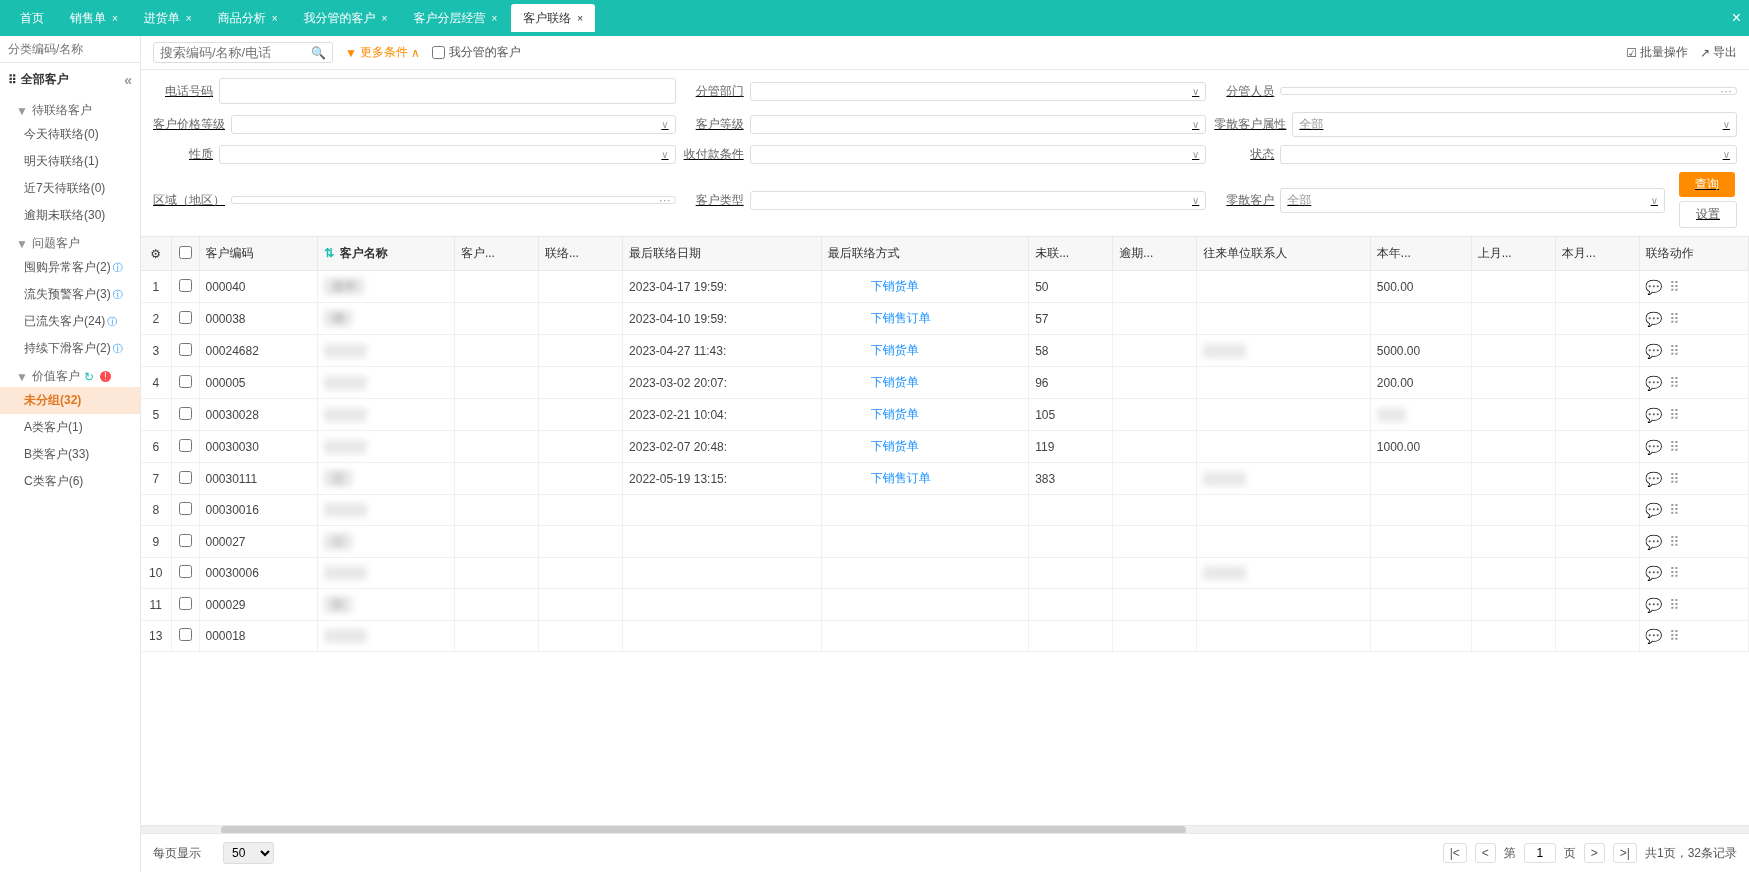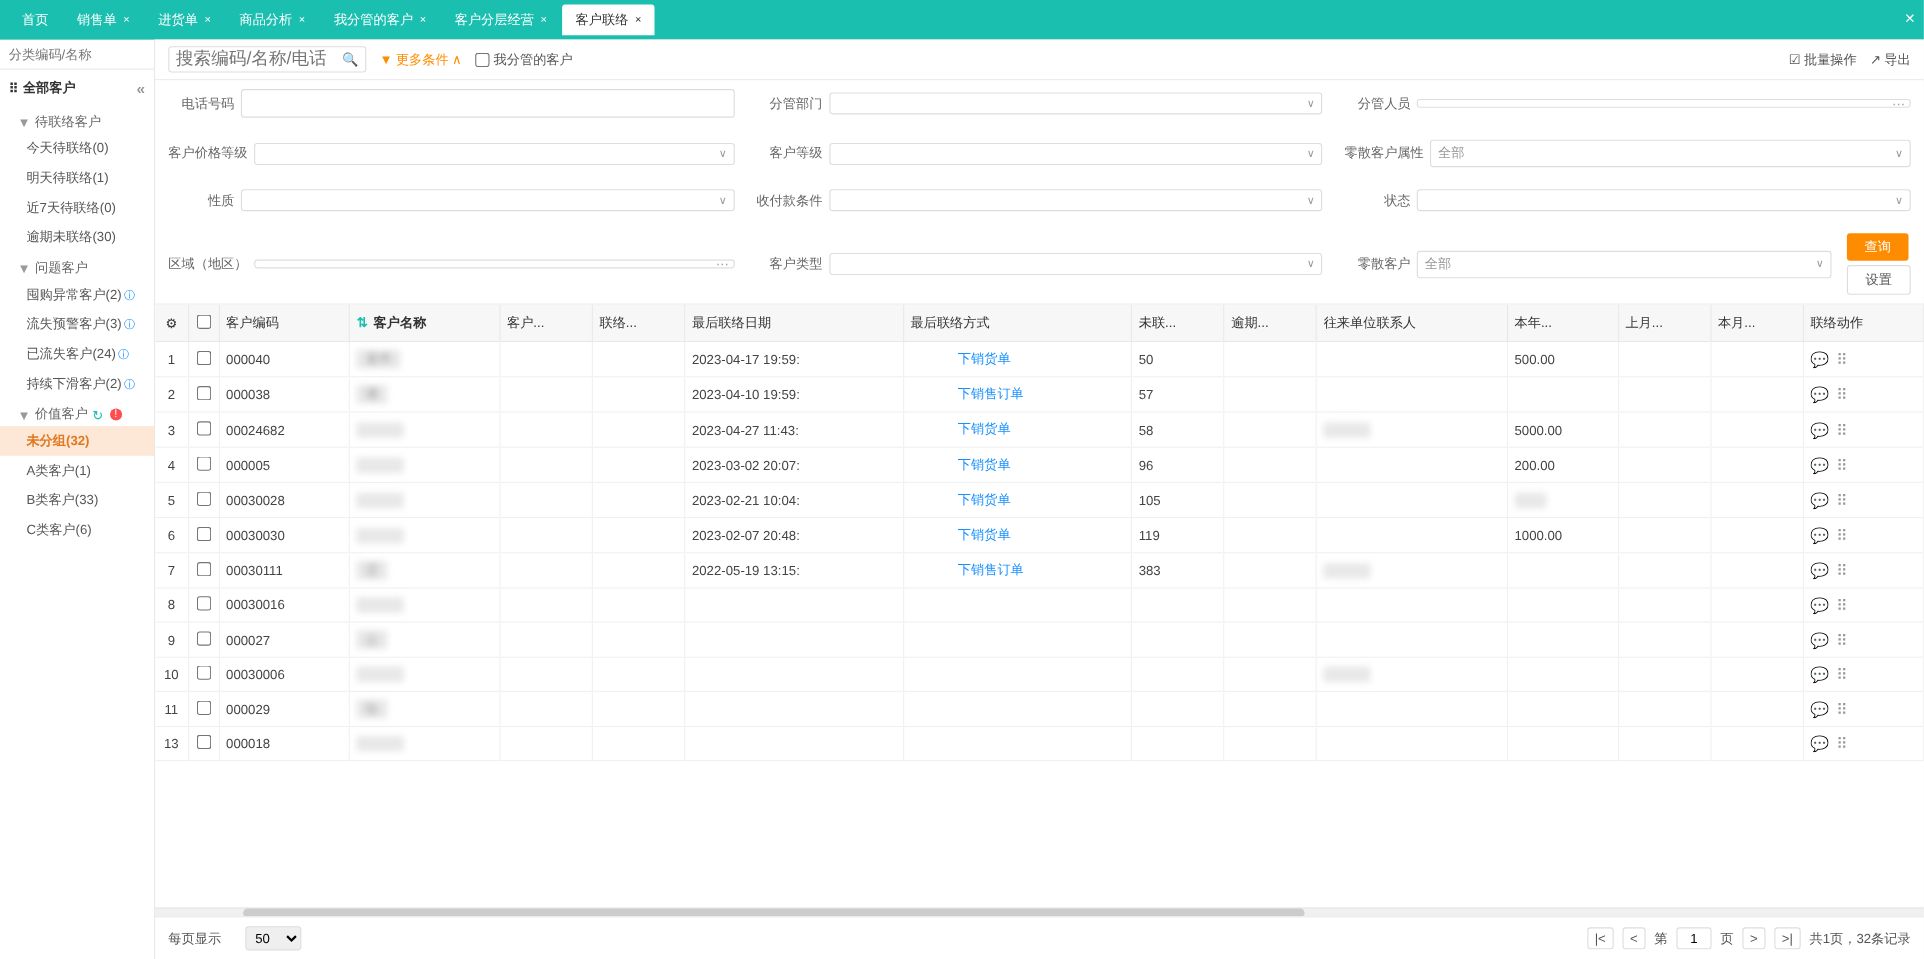--- a/index.html
+++ b/index.html
@@ -116,21 +116,21 @@
       align-items: center;
       border: 1px solid #ddd;
       border-radius: 3px;
       padding: 2px 6px;
       gap: 4px;
       width: 180px;
     }
     .filter-search-wrap input {
       border: none;
       outline: none;
-      font-size: 16px;
+      font-size: 13px;
       color: #999;
       width: 100%;
     }
     .filter-more {
       display: flex;
       align-items: center;
       color: #ff8c00;
       cursor: pointer;
       gap: 3px;
     }
@@ -155,22 +155,23 @@
       gap: 3px;
     }
 
     
     .advanced-filter {
       background: #fff;
       border-bottom: 1px solid #e8e8e8;
       padding: 8px 12px;
       display: grid;
       grid-template-columns: 1fr 1fr 1fr;
-      gap: 20px;
-      align-items: center;
+      gap: 8px;
+      align-items: center;
+      text-decoration: underline;
     }
     .filter-row {
       display: flex;
       align-items: center;
       gap: 6px;
     }
     .filter-label {
       color: #666;
       white-space: nowrap;
       min-width: 60px;

